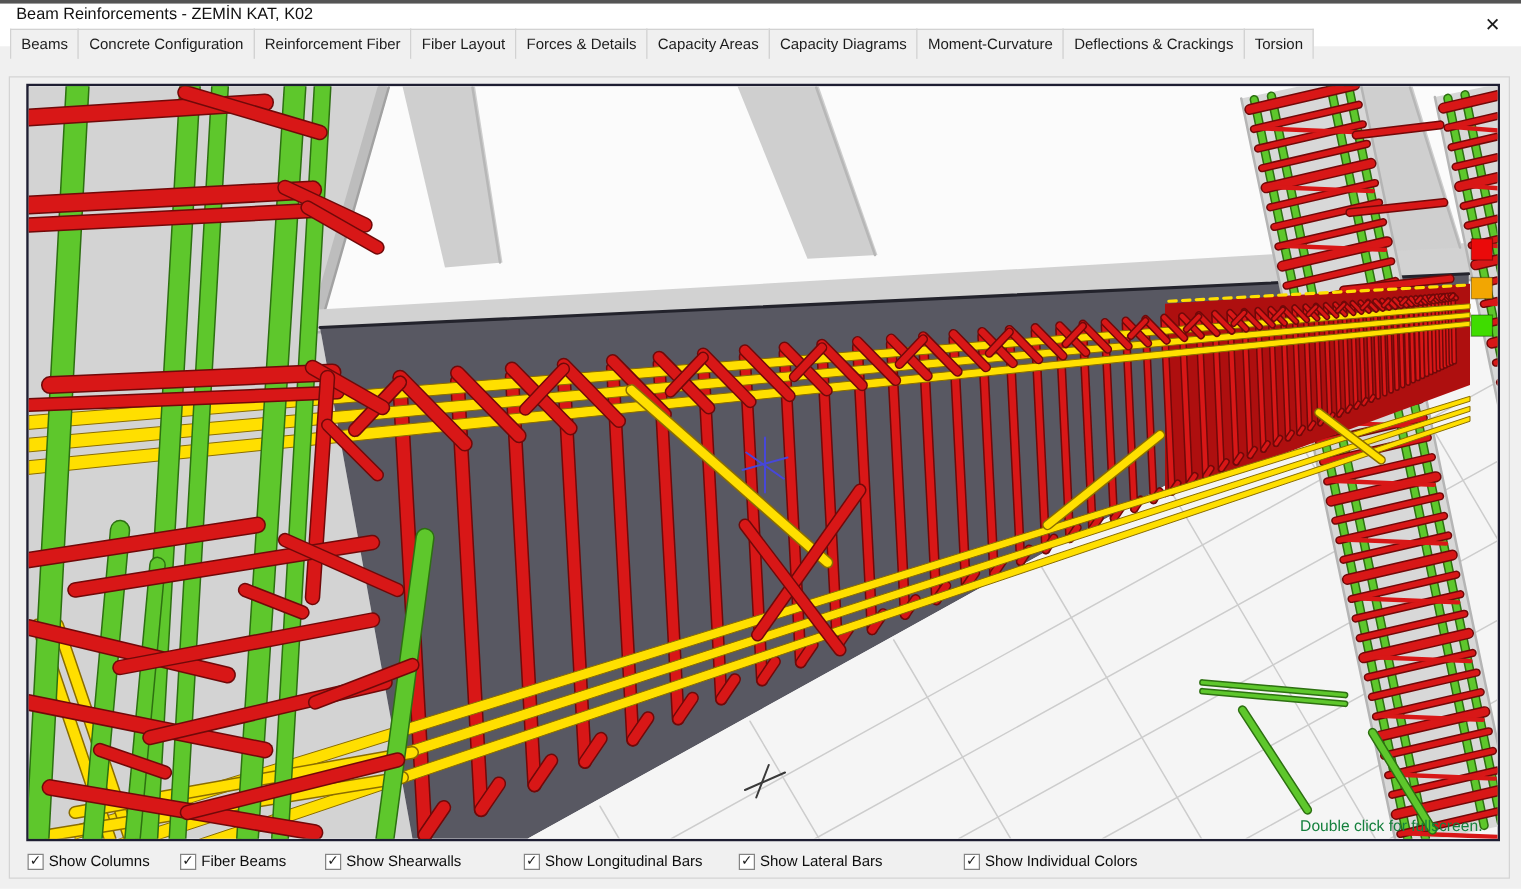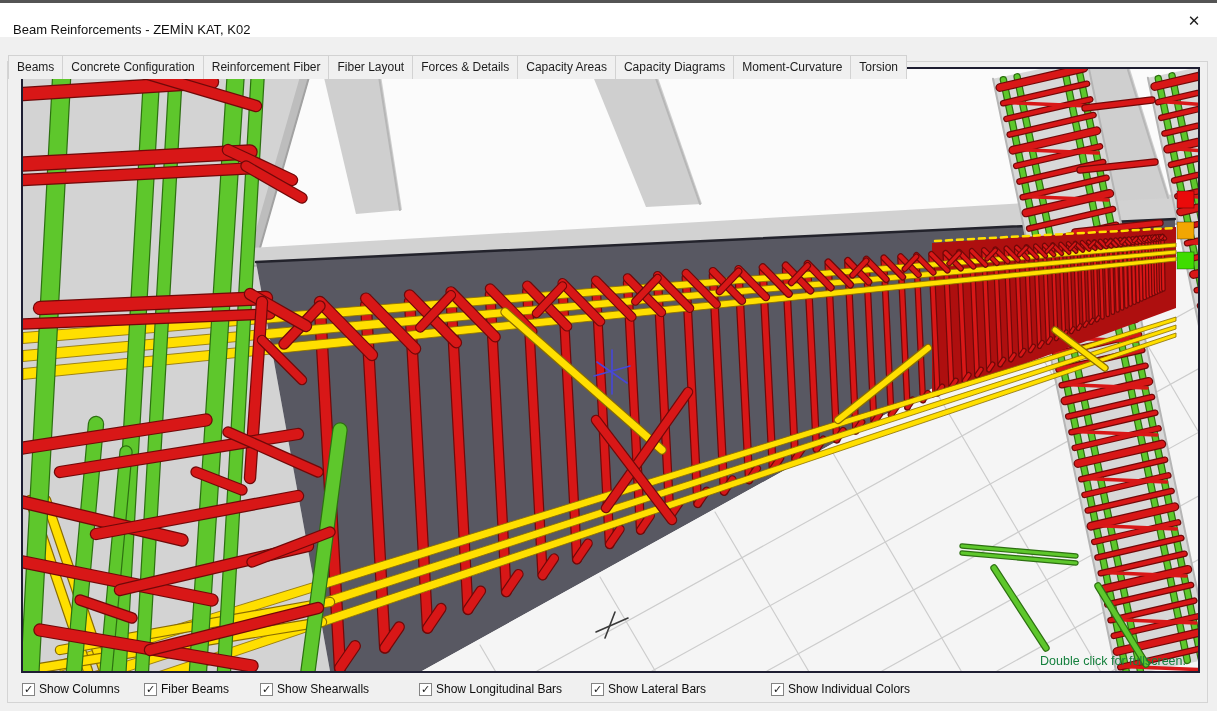--- a/index.html
+++ b/index.html
@@ -1,23 +1,23 @@
 <!DOCTYPE html>
 <html><head>
 <meta charset="utf-8">
 <style>
   html,body{margin:0;padding:0}
   body{width:1217px;height:711px;position:relative;font-family:"Liberation Sans",sans-serif;
        background:#f0f0f0;overflow:hidden}
   .top-edge{position:absolute;top:0;left:0;right:0;height:3px;background:#545454}
   .titlebar{position:absolute;top:3px;left:0;right:0;height:34px;background:#ffffff}
-  .title{position:absolute;left:13px;top:19px;font-size:13px;color:#101010;white-space:nowrap}
+  .title{position:absolute;left:13px;top:0;font-size:13px;color:#101010;white-space:nowrap}
   .close{position:absolute;right:10px;top:6px;width:26px;height:24px;text-align:center;
          font-size:15px;line-height:24px;color:#1b1b1b;cursor:pointer}
-  .tabbar{position:absolute;left:8px;top:55px;display:flex;align-items:flex-start;z-index:3}
+  .tabbar{position:absolute;left:8px;top:23px;display:flex;align-items:flex-start;z-index:3}
   .tab{font-size:12px;color:#1c1c1c;padding:4px 8px 5px 8px;background:#f0f0f0;
        border:1px solid #d2d2d2;border-bottom:none;margin-right:-1px;white-space:nowrap;cursor:default}
   .tab.active{background:#ffffff;border-color:#b6b6b6;padding-top:6px;padding-bottom:7px;
        margin-bottom:-1px;position:relative;z-index:4}
   .panel{position:absolute;left:7px;top:61px;width:1201px;height:642px;
        border:1px solid #d4d4d4;background:#f0f0f0;box-sizing:border-box}
   .viewport{position:absolute;left:21px;top:67px;width:1175px;height:602px;
        border:2px solid #1e1e32;background:#ffffff}
   .viewport svg{display:block;width:100%;height:100%}
   .hint{position:absolute;right:12px;bottom:3px;font-size:12.5px;color:#15803d;z-index:5}
@@ -38,20 +38,21 @@
 
 <div class="tabbar">
   <div class="tab">Beams</div>
   <div class="tab">Concrete Configuration</div>
   <div class="tab">Reinforcement Fiber</div>
   <div class="tab">Fiber Layout</div>
   <div class="tab">Forces &amp; Details</div>
   <div class="tab">Capacity Areas</div>
   <div class="tab">Capacity Diagrams</div>
   <div class="tab">Moment-Curvature</div>
+  <div class="tab">Deflections &amp; Crackings</div>
   <div class="tab">Torsion</div>
 </div>
 
 <div class="panel"></div>
 
 <div class="viewport">
   <svg id="scene-svg" viewBox="23 69 1175 602" preserveAspectRatio="none">
       <polygon points="23,69 1198,69 1198,671 23,671" fill="#fbfbfb"></polygon>
       <polygon points="23,69 312,69 256,262 330,671 23,671" fill="#d3d3d3"></polygon>
       <line x1="306" y1="72" x2="252" y2="260" stroke="#bdbdbd" stroke-width="9" stroke-linecap="round"></line>

